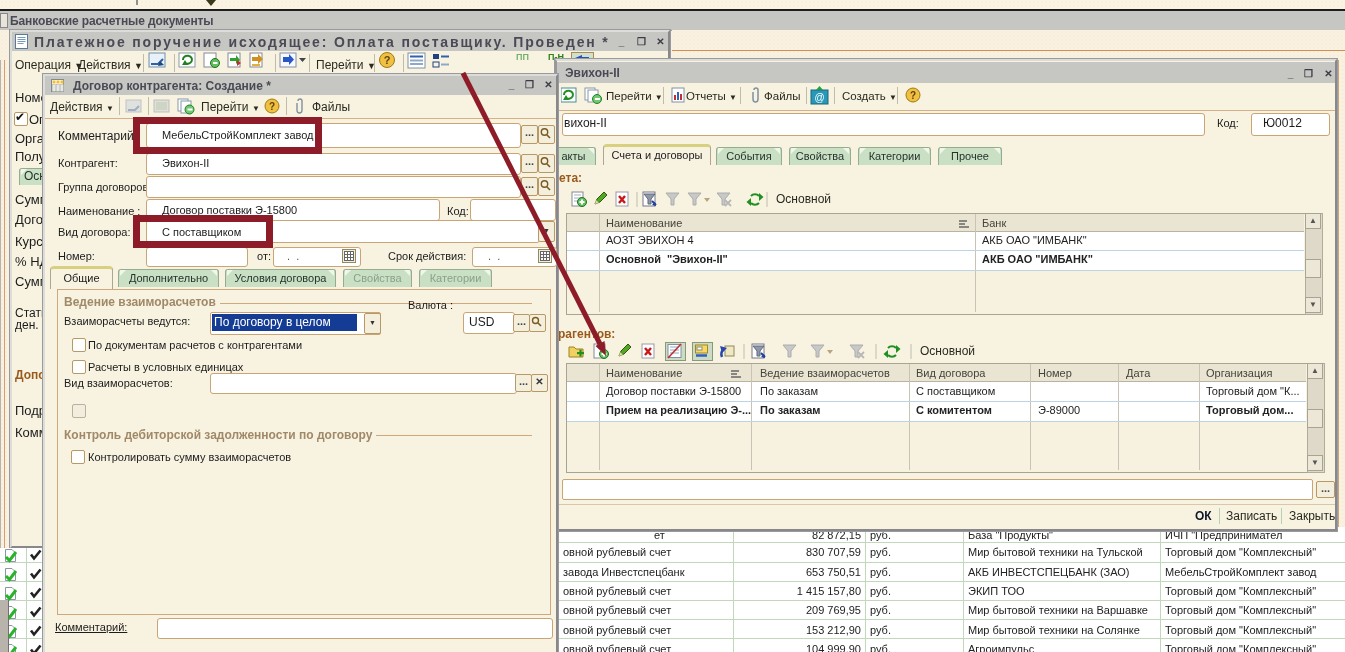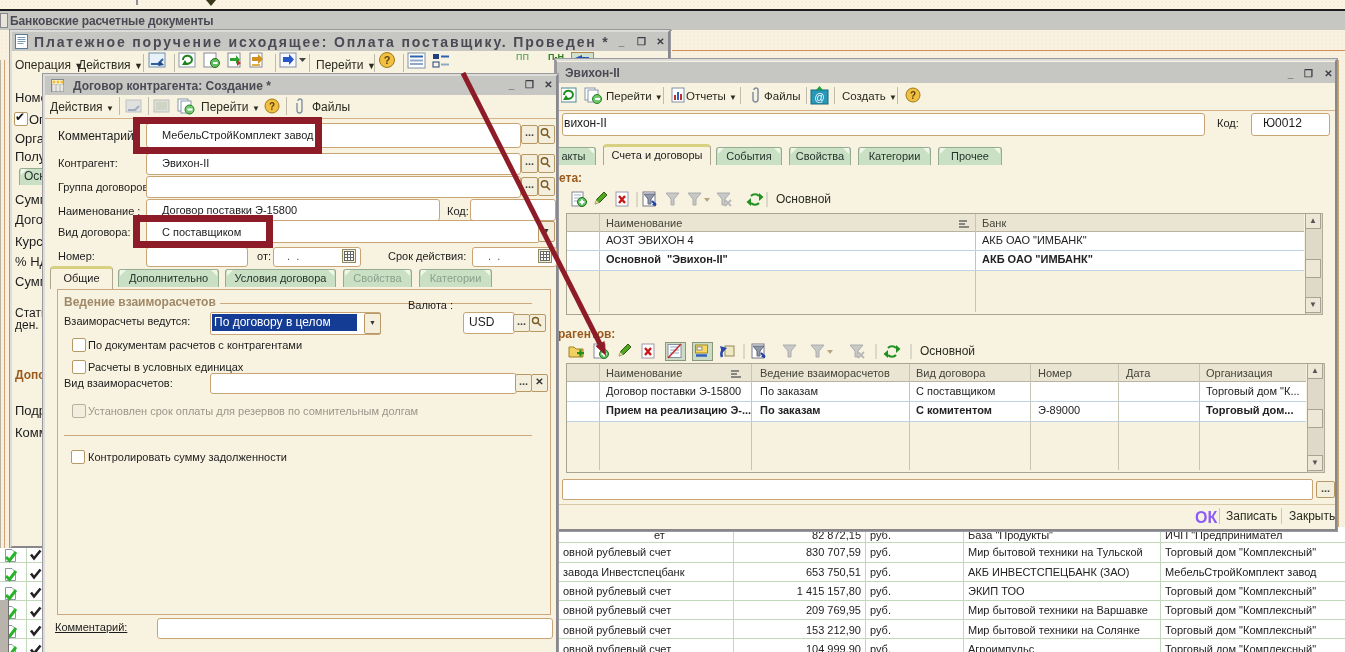--- a/index.html
+++ b/index.html
@@ -467,21 +467,21 @@
   <div class="abs nw" style="left:649px;top:343px;font-weight:bold;">Торговый дом...</div>
 
   <div class="abs sb" style="left:750px;top:302px;width:16px;height:108px;"></div>
   <div class="sbbtn" style="left:750px;top:302px;width:14px;height:14px;font-size:8px;line-height:14px;">▲</div>
   <div class="sbbtn" style="left:750px;top:394px;width:14px;height:14px;font-size:8px;line-height:14px;">▼</div>
   <div class="sbbtn" style="left:750px;top:348px;width:14px;height:17px;"></div>
 
   <div class="fld" style="left:5px;top:418px;width:749px;height:19px;border-radius:2px;"></div>
   <div class="fbtn" style="left:759px;top:420px;width:17px;height:15px;line-height:12px;font-weight:bold;">...</div>
   <div class="abs" style="left:0;top:443px;width:778px;height:1px;background:#d8c8a8;"></div>
-  <div class="abs nw" style="left:638px;top:448px;font-size:16px;color:#8b5cf6;font-weight:bold;">ОК</div>
+  <div class="abs nw" style="left:638px;top:448px;font-size:12px;color:#0f172a;font-weight:bold;">ОК</div>
   <div class="toolsep" style="left:662px;top:447px;height:16px;background:#b8d0b8;"></div>
   <div class="abs nw" style="left:669px;top:448px;font-size:12px;color:#2a2a20;">Записать</div>
   <div class="toolsep" style="left:724px;top:447px;height:16px;background:#b8d0b8;"></div>
   <div class="abs nw" style="left:732px;top:448px;font-size:12px;color:#2a2a20;">Закрыть</div>
 </div>
 
 <div id="dlg" class="abs win" style="left:43px;top:74px;width:511px;height:600px;">
   <div class="abs tbar" style="left:0;top:0;width:511px;height:19px;"></div>
   <svg class="abs" style="left:6px;top:3px;" width="14" height="14" viewBox="0 0 14 14">
       <rect x="0.5" y="0.5" width="12" height="12" fill="#fff" stroke="#808890"></rect>
@@ -621,25 +621,25 @@
     </div>
   <div class="cb" style="left:27px;top:262px;"></div>
   <div class="lbl" style="left:43px;top:263px;">По документам расчетов с контрагентами</div>
   <div class="cb" style="left:27px;top:284px;"></div>
   <div class="lbl" style="left:43px;top:285px;">Расчеты в условных единицах</div>
   <div class="lbl" style="left:19px;top:301px;">Вид взаиморасчетов:</div>
   <div class="fld" style="left:165px;top:297px;width:305px;height:19px;"></div>
   <div class="fbtn" style="left:470px;top:298px;width:15px;height:16px;line-height:12px;font-weight:bold;">...</div>
   <div class="fbtn" style="left:486px;top:298px;width:15px;height:16px;line-height:14px;color:#333;font-weight:bold;font-size:10px;">✕</div>
   <div class="cb" style="left:27px;top:328px;border-color:#b8b0a0;background:#f2eddc;"></div>
-  <div class="lbl" style="left:43px;top:329px;color:#9a958a;">Установлен срок оплаты для резервов по сомнительным долгам</div>
 
   <div class="abs" style="left:19px;top:359px;width:468px;height:1px;background:#cfa87e;"></div>
+  <div class="grptitle" style="left:15px;top:352px;">Контроль дебиторской задолженности по договору</div>
   <div class="cb" style="left:26px;top:374px;"></div>
-  <div class="lbl" style="left:43px;top:375px;">Контролировать сумму задолженности</div>
+  <div class="lbl" style="left:43px;top:375px;">Контролировать сумму взаиморасчетов</div>
 
   <div class="lbl" style="left:10px;top:545px;text-decoration:underline;">Комментарий:</div>
   <div class="fld" style="left:112px;top:542px;width:394px;height:19px;"></div>
 </div>
 
 <div class="abs" style="left:133px;top:117px;width:175px;height:23px;border:7px solid #8e1b28;"></div>
 <div class="abs" style="left:133px;top:215px;width:126px;height:19px;border:7px solid #8e1b28;"></div>
 <svg class="abs" style="left:455px;top:65px;" width="160" height="300" viewBox="0 0 160 300">
 <line x1="8" y1="8" x2="145" y2="279" stroke="#8e1b28" stroke-width="5"></line>
 <polygon points="151,291 149.5,276 140.5,281" fill="#8e1b28"></polygon>

